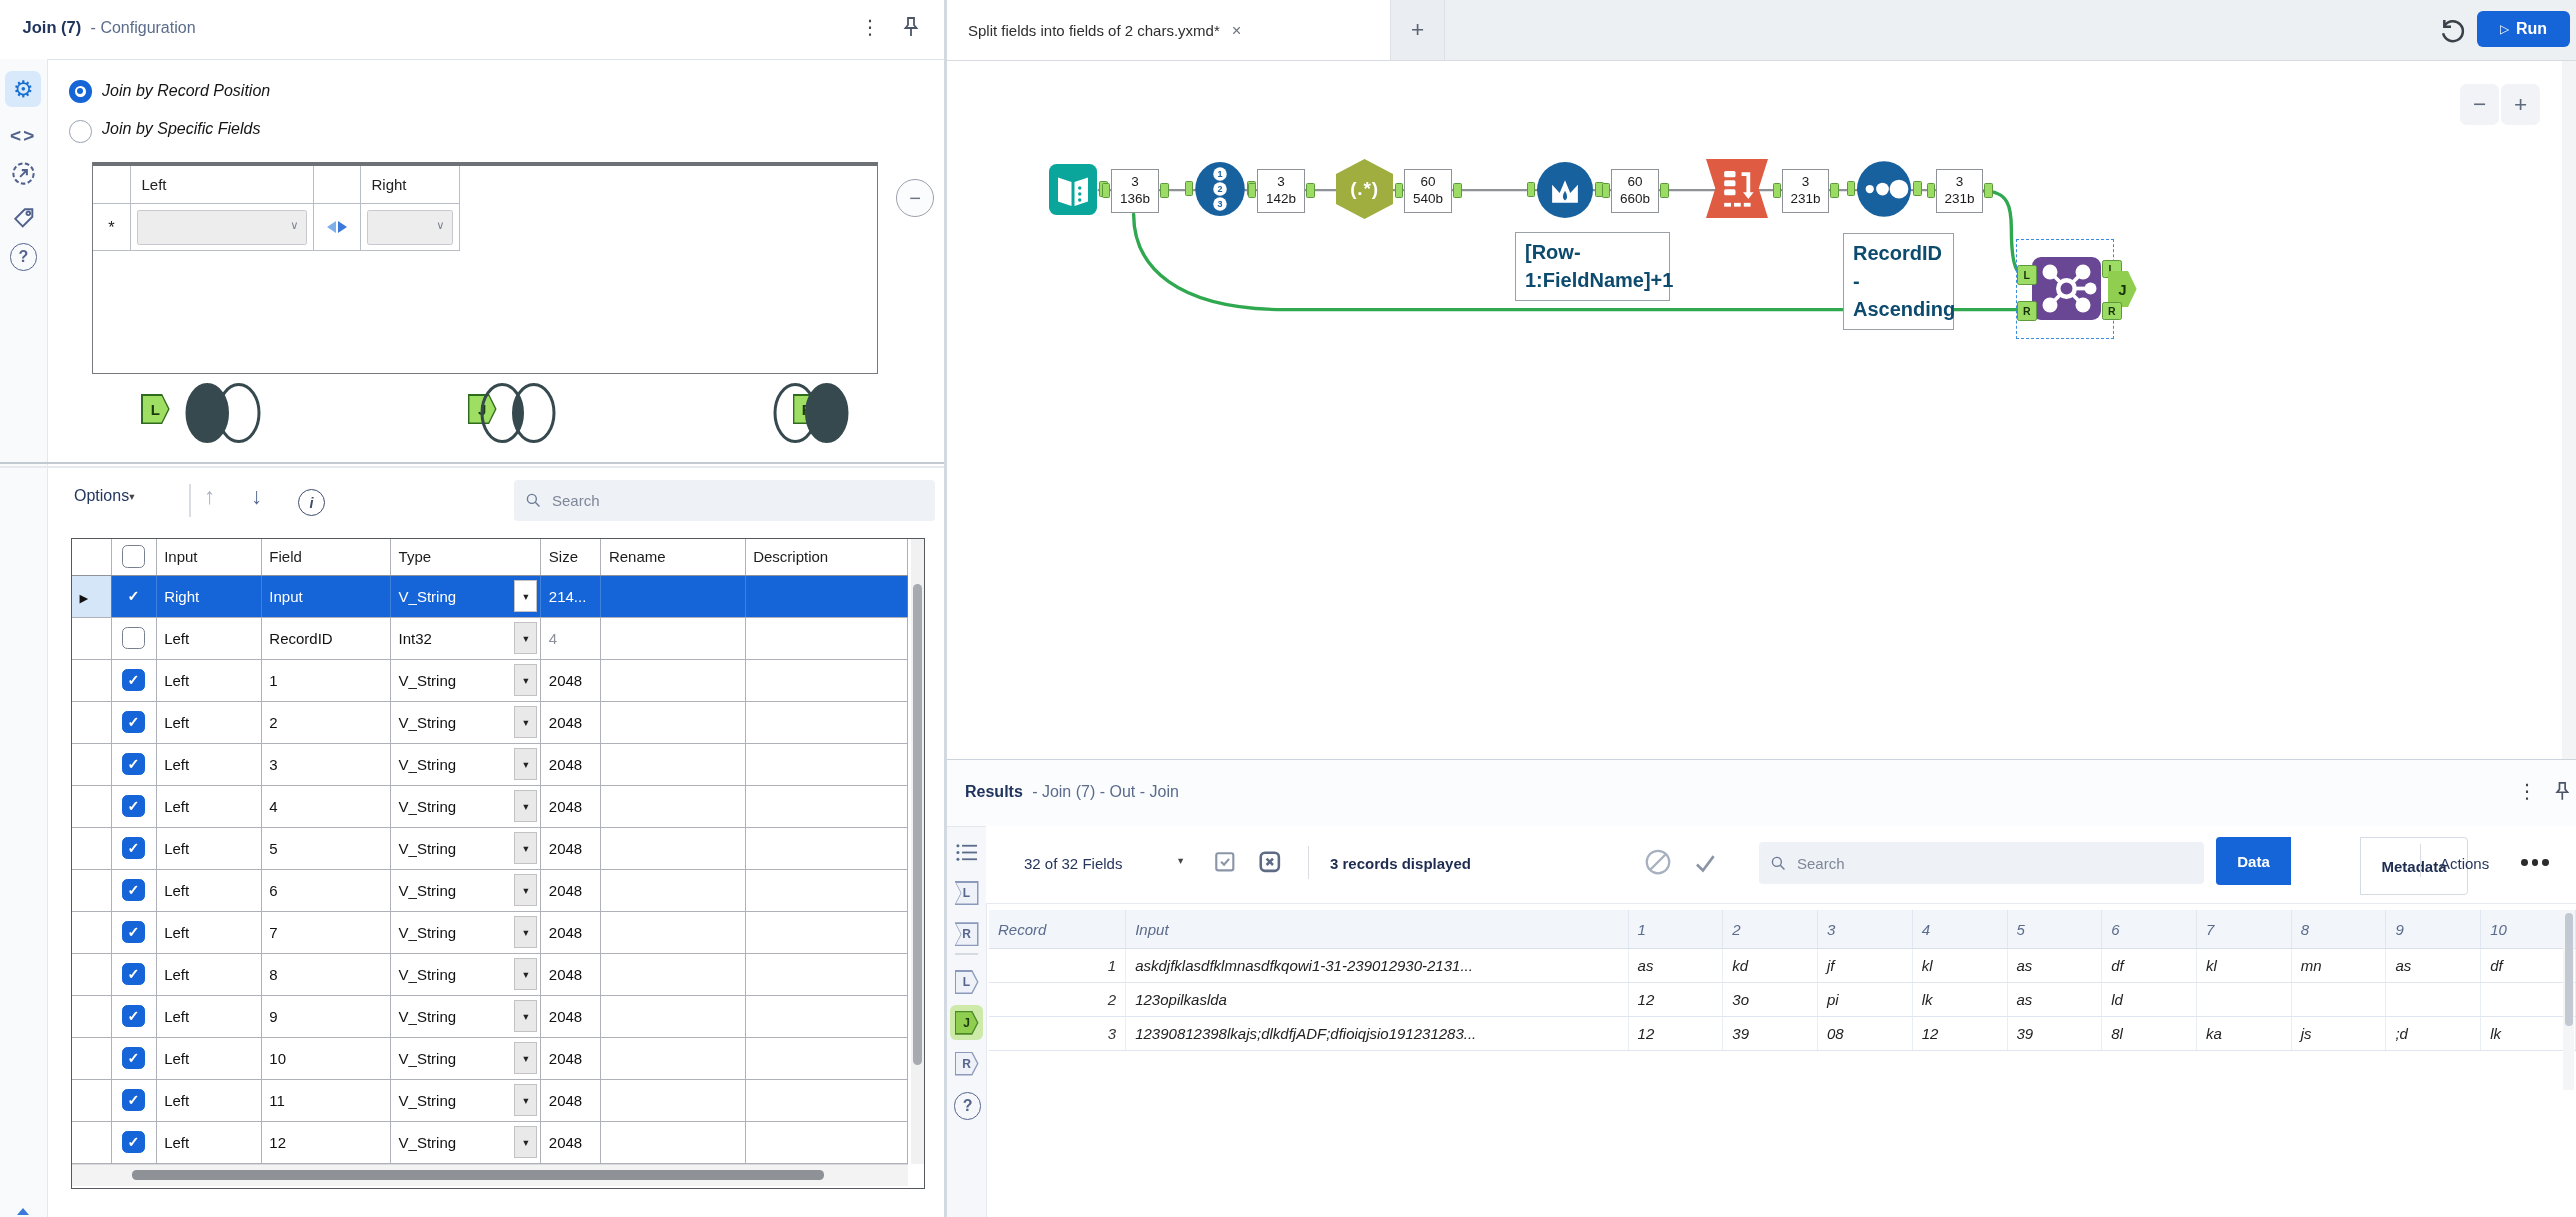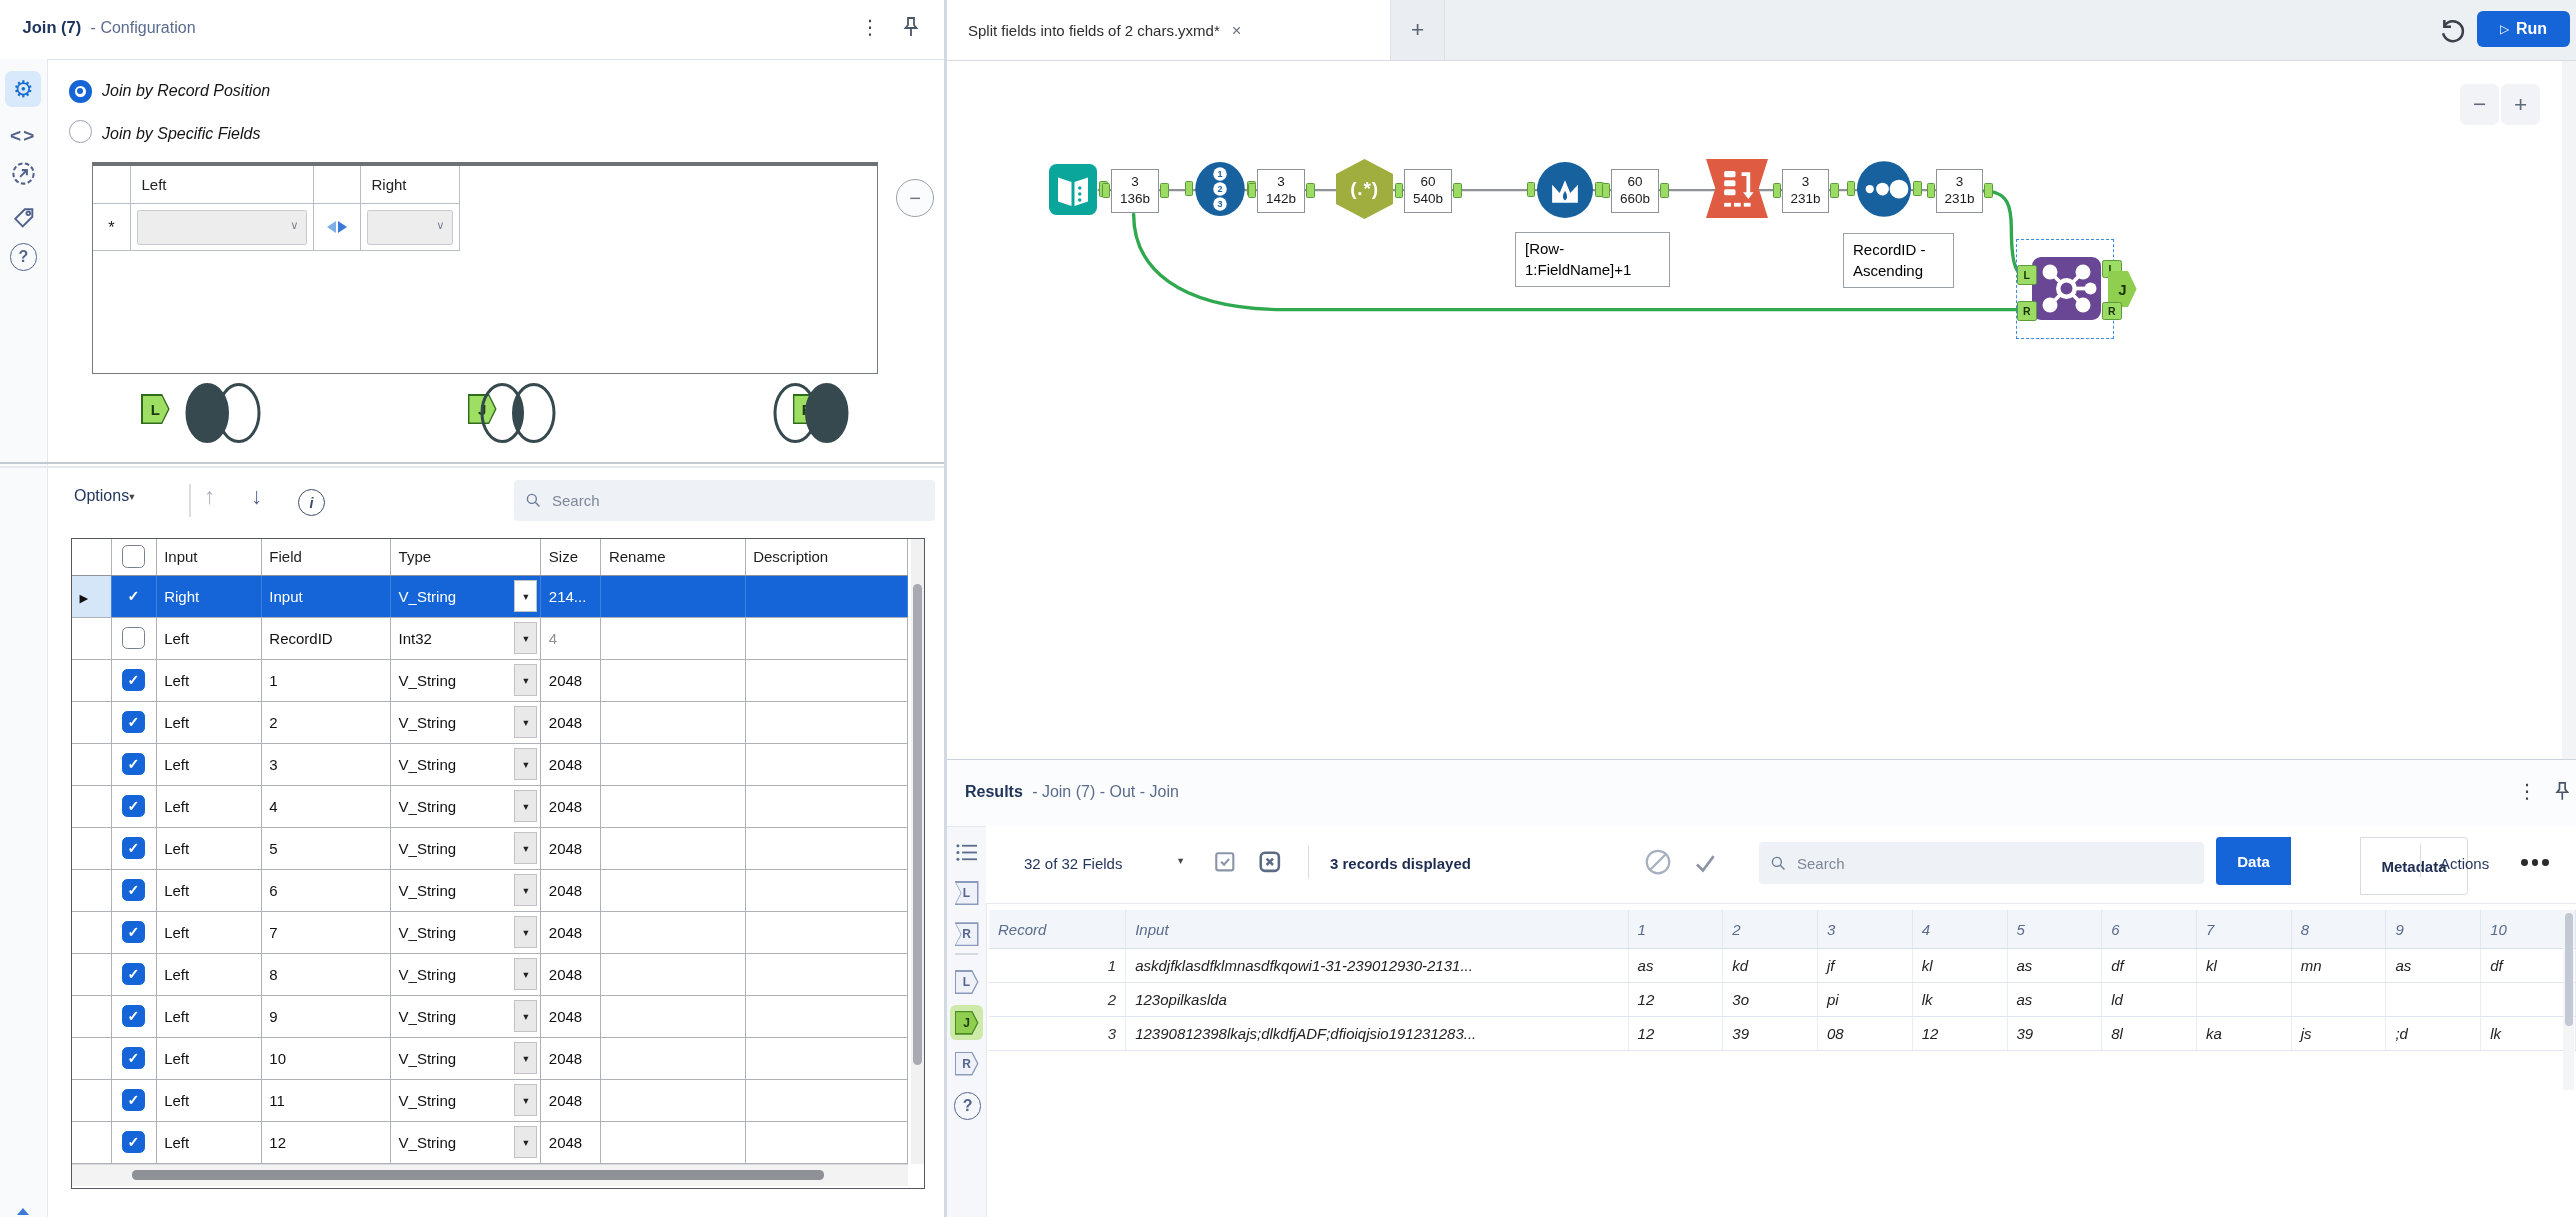--- a/index.html
+++ b/index.html
@@ -89,21 +89,21 @@
   .zbtn{position:absolute;top:84px;width:39px;height:41px;background:#f1f3f6;border-radius:6.8px;display:flex;align-items:center;justify-content:center;font-size:22.6px;color:#5f6b7d;}
   .cscroll{position:absolute;left:1615px;top:61px;width:14.3px;height:698px;background:#f2f4f6;}
   
   .cbx{position:absolute;width:48px;height:44px;box-sizing:border-box;background:#fff;border:1.5px solid #8f9398;display:flex;flex-direction:column;align-items:center;justify-content:center;font-size:13.5px;font-weight:500;color:#1b1b1b;line-height:1.25;}
   .io::before{content:"";position:absolute;left:-10.5px;top:50%;margin-top:-8.3px;width:6.8px;height:13.5px;background:#9ddc64;border:1.5px solid #5c9a3c;border-radius:1.5px;}
   .io::after{content:"";position:absolute;right:-10.5px;top:50%;margin-top:-8.3px;width:6.8px;height:13.5px;background:#9ddc64;border:1.5px solid #5c9a3c;border-radius:1.5px;}
   .ioR::after{content:"";position:absolute;right:-10.5px;top:50%;margin-top:-8.3px;width:6.8px;height:13.5px;background:#9ddc64;border:1.5px solid #5c9a3c;border-radius:1.5px;}
   .tool{position:absolute;}
   .hexa{display:flex;align-items:center;justify-content:center;background:#9fae3f;clip-path:polygon(50% 0,100% 25%,100% 75%,50% 100%,0 75%,0 25%);color:#fff;font-weight:bold;font-size:19px;letter-spacing:0.8px;}
   .xtab{background:#df5b42;clip-path:polygon(0 0,100% 0,85% 50%,100% 100%,0 100%,15% 50%);display:flex;align-items:center;justify-content:center;}
-  .ann{position:absolute;box-sizing:border-box;background:#fff;border:1.5px solid #9aa0a8;color:#000000;font-size:15px;font-weight:400;line-height:1.4;padding:5.3px 9px;}
+  .ann{position:absolute;box-sizing:border-box;background:#fff;border:1.5px solid #9aa0a8;color:#0c4a6e;font-size:20px;font-weight:700;line-height:1.4;padding:5.3px 9px;}
   .jsel{position:absolute;border:1.5px dashed #3b8de0;}
   .janch{position:absolute;box-sizing:border-box;background:#9ddc64;border:1.5px solid #5c9a3c;border-radius:2.3px;display:flex;align-items:center;justify-content:center;font-size:10.5px;font-weight:bold;color:#173308;}
   .jout{clip-path:polygon(0 0,70% 0,100% 50%,70% 100%,0 100%);border:none;background:#8fce4e;}
   
   .res{position:absolute;left:947px;top:759px;width:1629px;height:459px;background:#fff;border-top:0.8px solid #cdd4dd;box-sizing:border-box;}
   .res-head{position:absolute;left:0;top:0;width:1629px;height:66px;background:#fbfcfe;border-bottom:0.8px solid #e3e8ef;}
   .strip{position:absolute;left:0;top:67px;width:39px;height:392px;background:#f5f7fa;border-right:0.8px solid #e6eaf0;}
   .sflag{width:24px;height:24px;}
   .sflag .fi{font-size:12px;}
   .anch{display:flex;align-items:center;justify-content:center;width:33px;height:30px;}
@@ -164,21 +164,21 @@
       <div class="sb-ico" style="top:180px;">
         <span class="qcirc">?</span>
       </div>
     </div>
 
     
     <div class="a" style="left:69px;top:80px;display:flex;align-items:center;gap:10.5px;">
       <span class="radio on"></span>
       <span class="rlabel">Join by Record Position</span>
     </div>
-    <div class="a" style="left:69px;top:120px;display:flex;align-items:flex-end;gap:10.5px;">
+    <div class="a" style="left:69px;top:120px;display:flex;align-items:flex-start;gap:10.5px;">
       <span class="radio off"></span>
       <span class="rlabel">Join by Specific Fields</span>
     </div>
 
     
     <div class="jgrid">
       <div class="jg-row jg-head">
         <div class="jg-c" style="width:38px;padding-left:0;"></div>
         <div class="jg-c" style="width:183px;">Left</div>
         <div class="jg-c" style="width:47px;padding-left:0;"></div>

